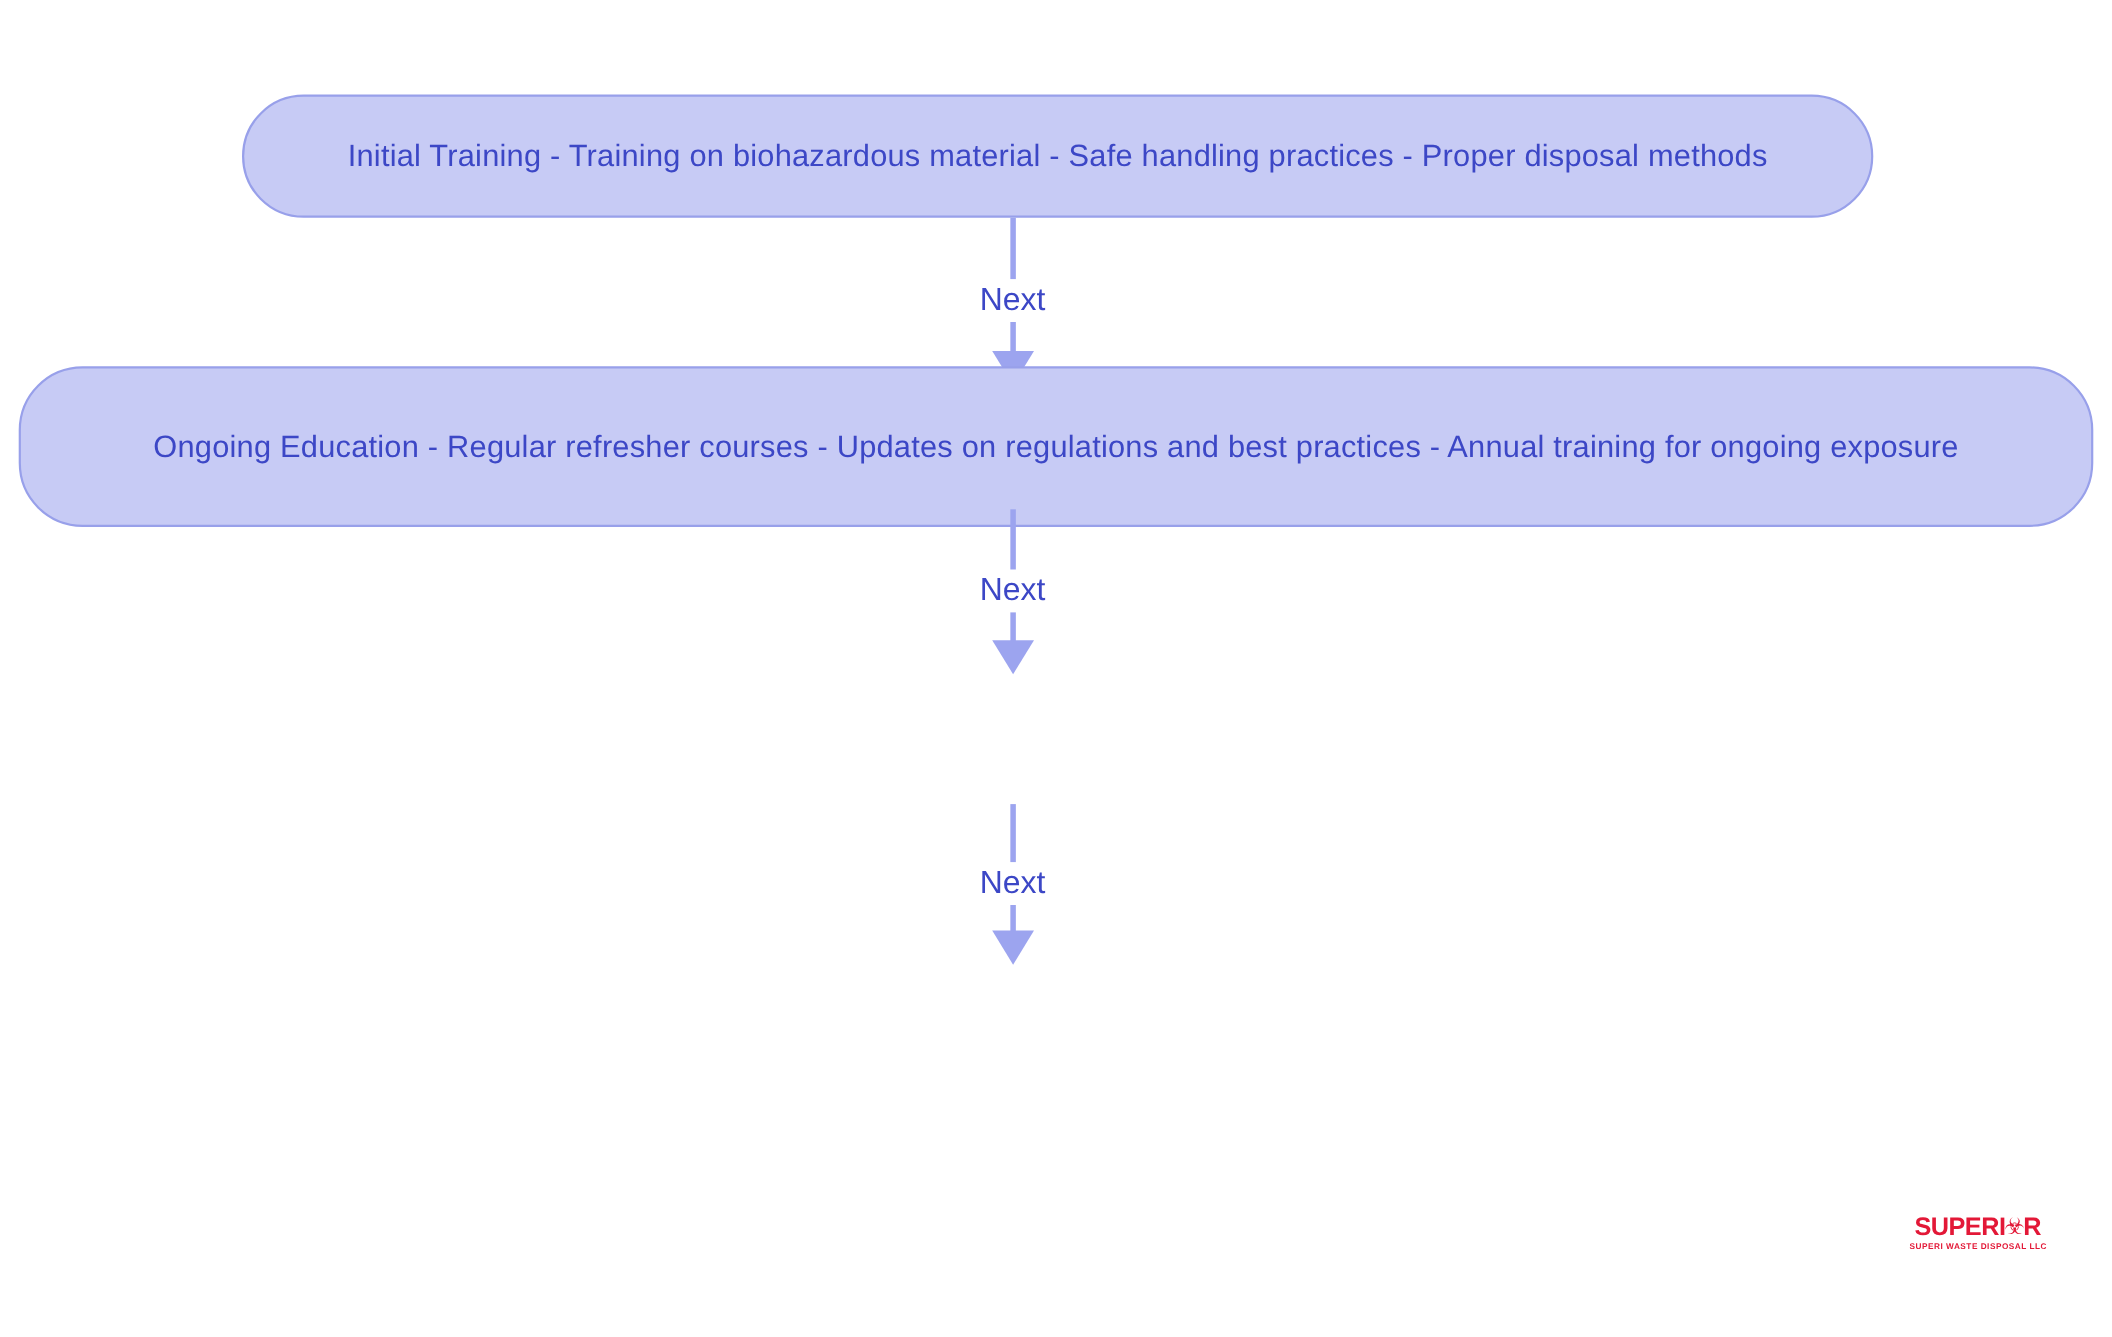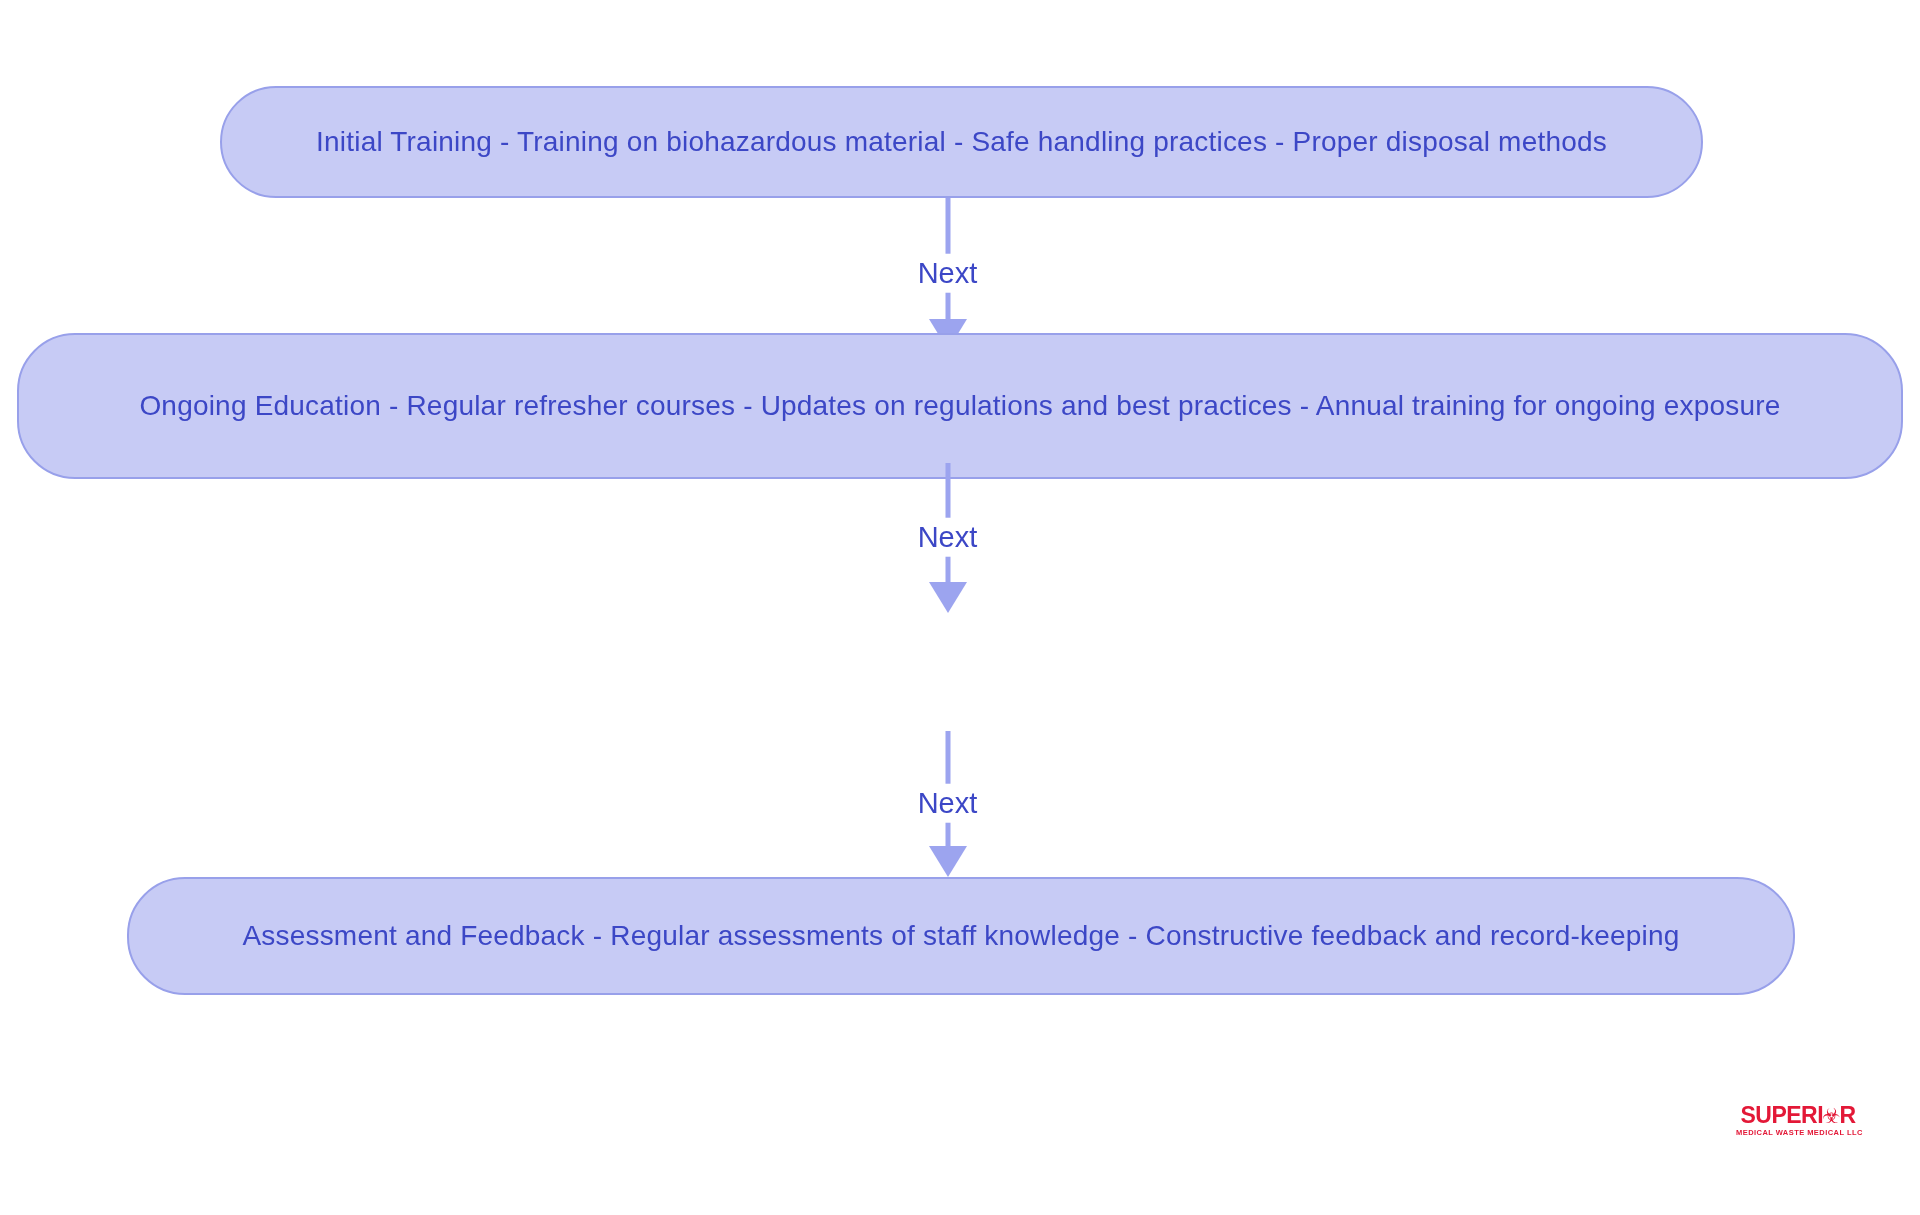--- a/index.html
+++ b/index.html
@@ -42,21 +42,21 @@
     white-space: nowrap;
   }
   .node-1 { left: 220px; top: 86px;  width: 1483px; height: 112px; }
   .node-2 { left: 17px;  top: 333px; width: 1886px; height: 146px; }
   .node-3 { left: 138px; top: 613px; width: 1645px; height: 118px; }
   .node-4 { left: 127px; top: 877px; width: 1668px; height: 118px; }
 
   
   .edge {
     position: absolute;
-    left: 887px;
+    left: 860px;
     width: 121px;
   }
   .edge-1 { top: 198px; height: 152px; }
   .edge-2 { top: 463px; height: 150px; }
   .edge-3 { top: 731px; height: 146px; }
   .edge-line {
     position: absolute;
     left: 50%;
     transform: translateX(-50%);
     top: 0;
@@ -144,26 +144,23 @@
     <span class="edge-label">Next</span>
   </div>
 
 
   <div class="edge edge-3">
     <div class="edge-line"></div>
     <div class="edge-head"></div>
     <span class="edge-label">Next</span>
   </div>
 
-  <div class="node node-4">
-    <span>Assessment and Feedback - Regular assessments of staff knowledge - Constructive feedback and record-keeping</span>
-  </div>
 
   <div class="logo">
     <div class="logo-brand">
         <span>SUPERI</span>
         <span class="logo-bio">☣</span>
         <span>R</span>
       </div>
-    <div class="logo-tagline">MEDICAL WASTE MEDICAL LLC</div>
+    <div class="logo-tagline">SUPERI WASTE DISPOSAL LLC</div>
   </div>
 
 </div>
 
 </body></html>

